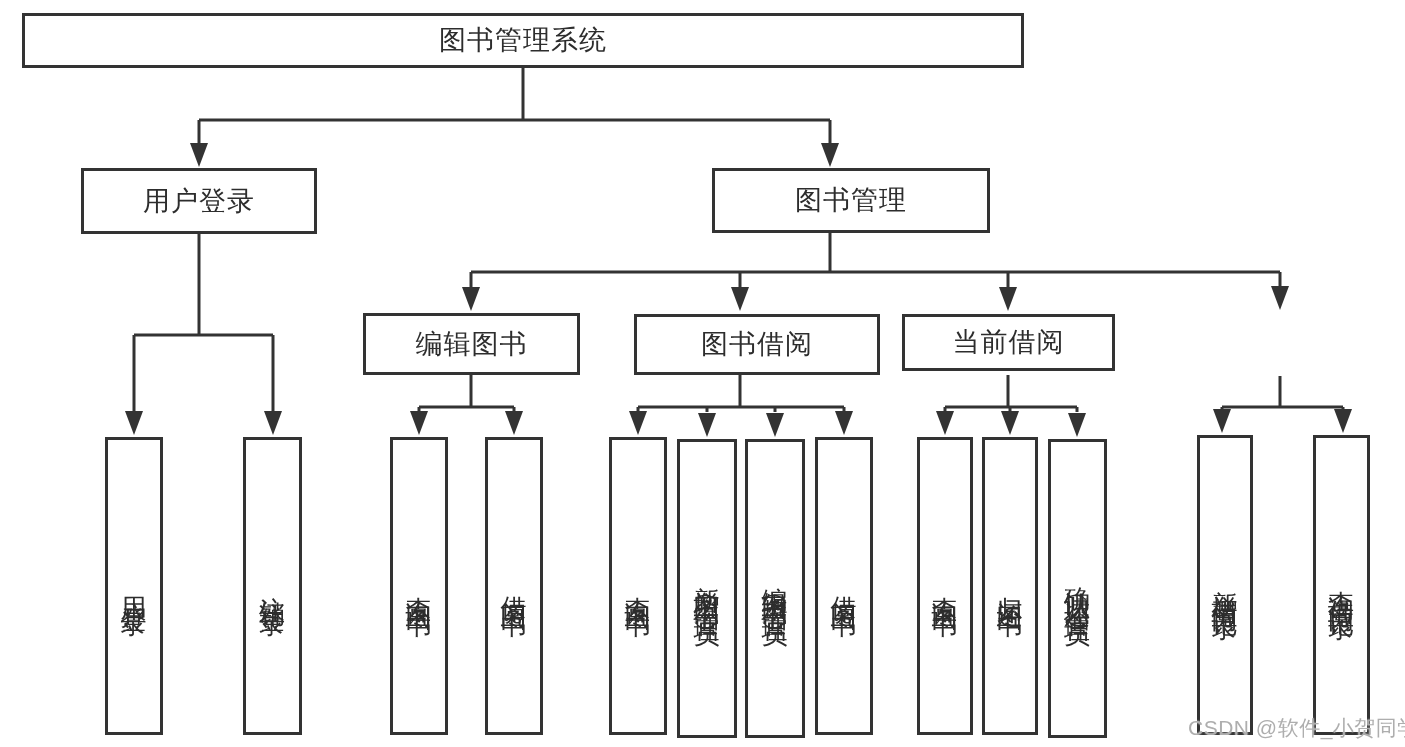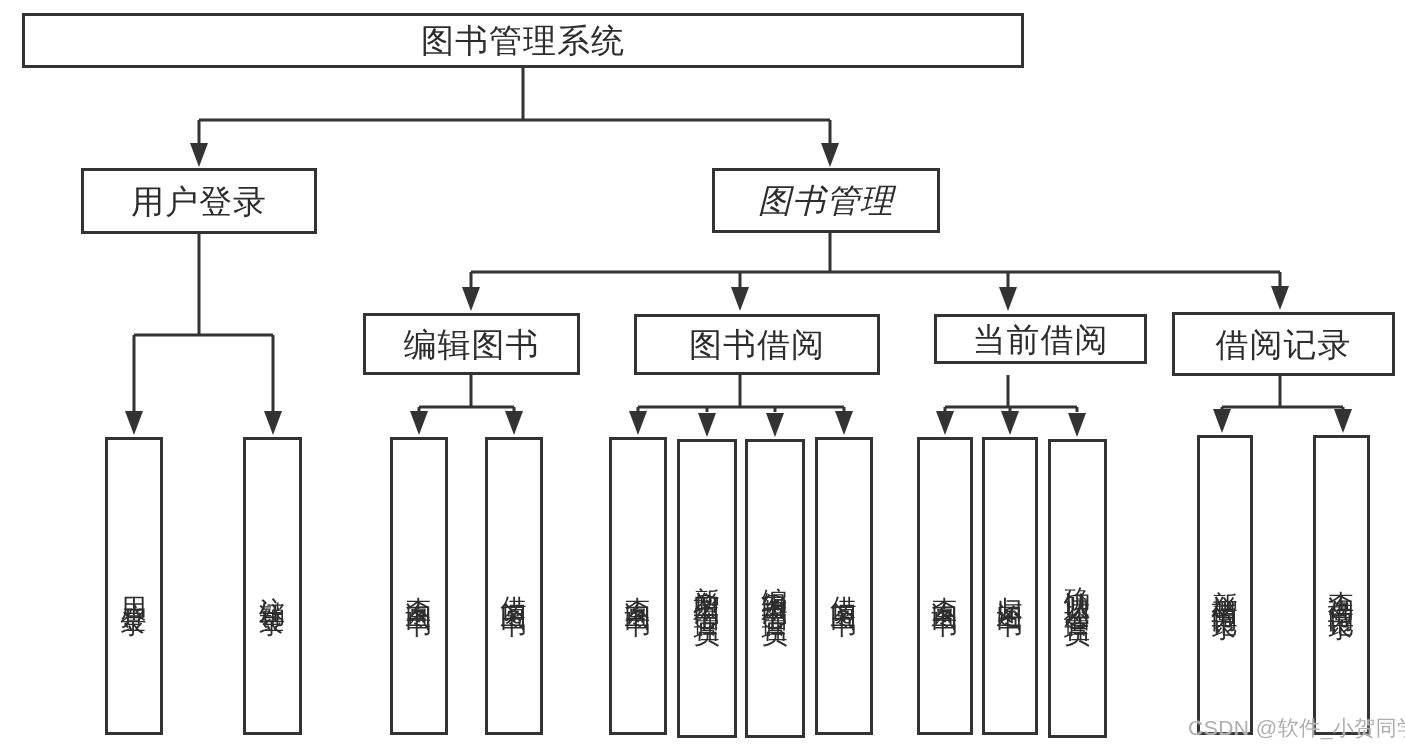--- a/index.html
+++ b/index.html
@@ -19,21 +19,21 @@
   #connectors{position:absolute;left:0;top:0;width:1405px;height:747px;}
   .box{
     position:absolute;
     box-sizing:border-box;
     border:3px solid var(--line);
     background:#fff;
     display:flex;
     align-items:center;
     justify-content:center;
     color:var(--text);
-    font-size:33px;
+    font-size:27px;
     letter-spacing:1px;
     text-align:center;
     line-height:1;
   }
   .vbox{
     writing-mode:vertical-rl;
     text-orientation:mixed;
     font-size:26px;
     letter-spacing:5px;
     line-height:1;
@@ -111,26 +111,25 @@
     <path d="M1222,407 H1343"></path>
     <path d="M1222,407 V410"></path>
     <polygon fill="#333333" stroke="none" points="1222,433 1213,409 1231,409"></polygon>
     <path d="M1343,407 V410"></path>
     <polygon fill="#333333" stroke="none" points="1343,433 1334,409 1352,409"></polygon>
   </svg>
 
   <div class="box" style="left:22px;top:13px;width:1002px;height:55px;">图书管理系统</div>
 
   <div class="box" style="left:81px;top:168px;width:236px;height:66px;">用户登录</div>
-  <div class="box" style="left:712px;top:168px;width:228px;height:65px;font-style:italic;">图书管理</div>
+  <div class="box" style="left:712px;top:168px;width:278px;height:65px;">图书管理</div>
 
   <div class="box" style="left:363px;top:313px;width:217px;height:62px;">编辑图书</div>
   <div class="box" style="left:634px;top:314px;width:246px;height:61px;">图书借阅</div>
-  <div class="box" style="left:902px;top:314px;width:213px;height:50px;margin-left:32px;">当前借阅</div>
-  <div class="box" style="left:1172px;top:312px;width:223px;height:64px;">借阅记录</div>
+  <div class="box" style="left:902px;top:314px;width:213px;height:57px;">当前借阅</div>
 
   <div class="box vbox" style="left:105px;top:437px;width:58px;height:298px;">用户登录</div>
   <div class="box vbox" style="left:243px;top:437px;width:59px;height:298px;">注销登录</div>
 
   <div class="box vbox" style="left:390px;top:437px;width:58px;height:298px;">查询图书</div>
   <div class="box vbox" style="left:485px;top:437px;width:58px;height:298px;">借阅图书</div>
 
   <div class="box vbox" style="left:609px;top:437px;width:58px;height:298px;">查询图书</div>
   <div class="box vbox" style="left:677px;top:439px;width:60px;height:299px;">新增图书（管理员）</div>
   <div class="box vbox" style="left:745px;top:439px;width:60px;height:299px;">编辑图书（管理员）</div>

